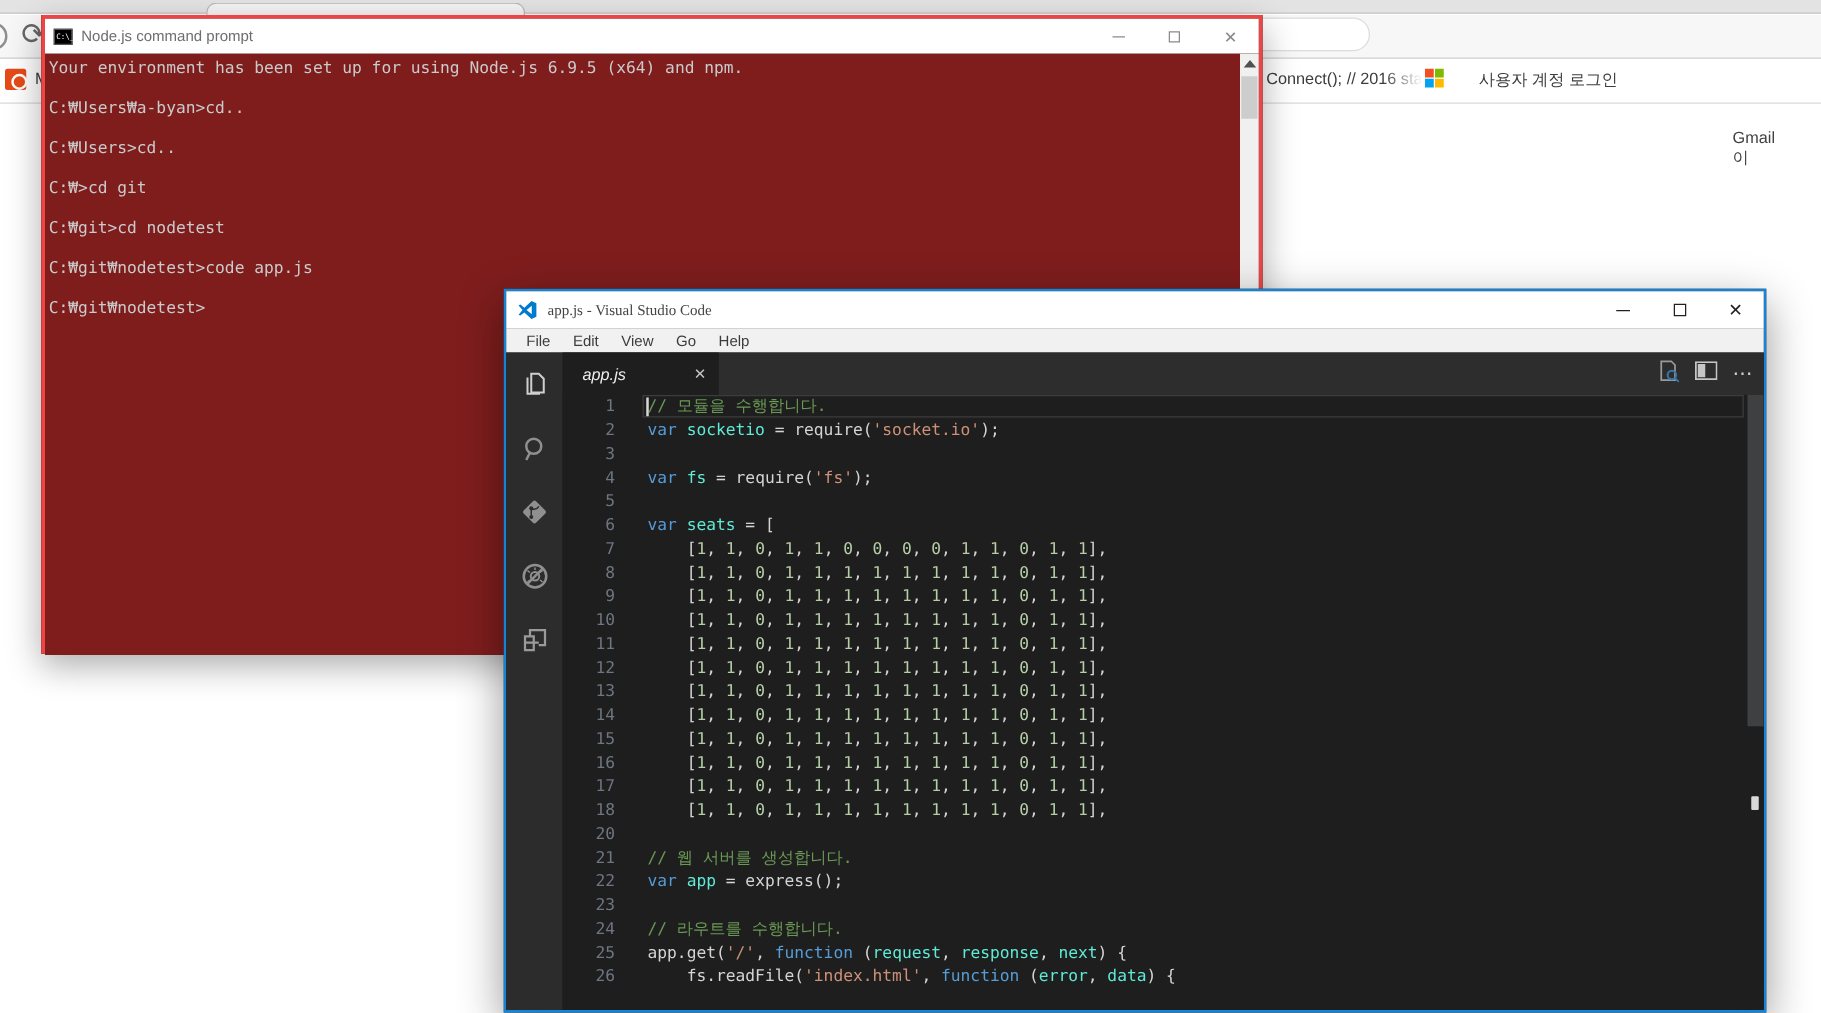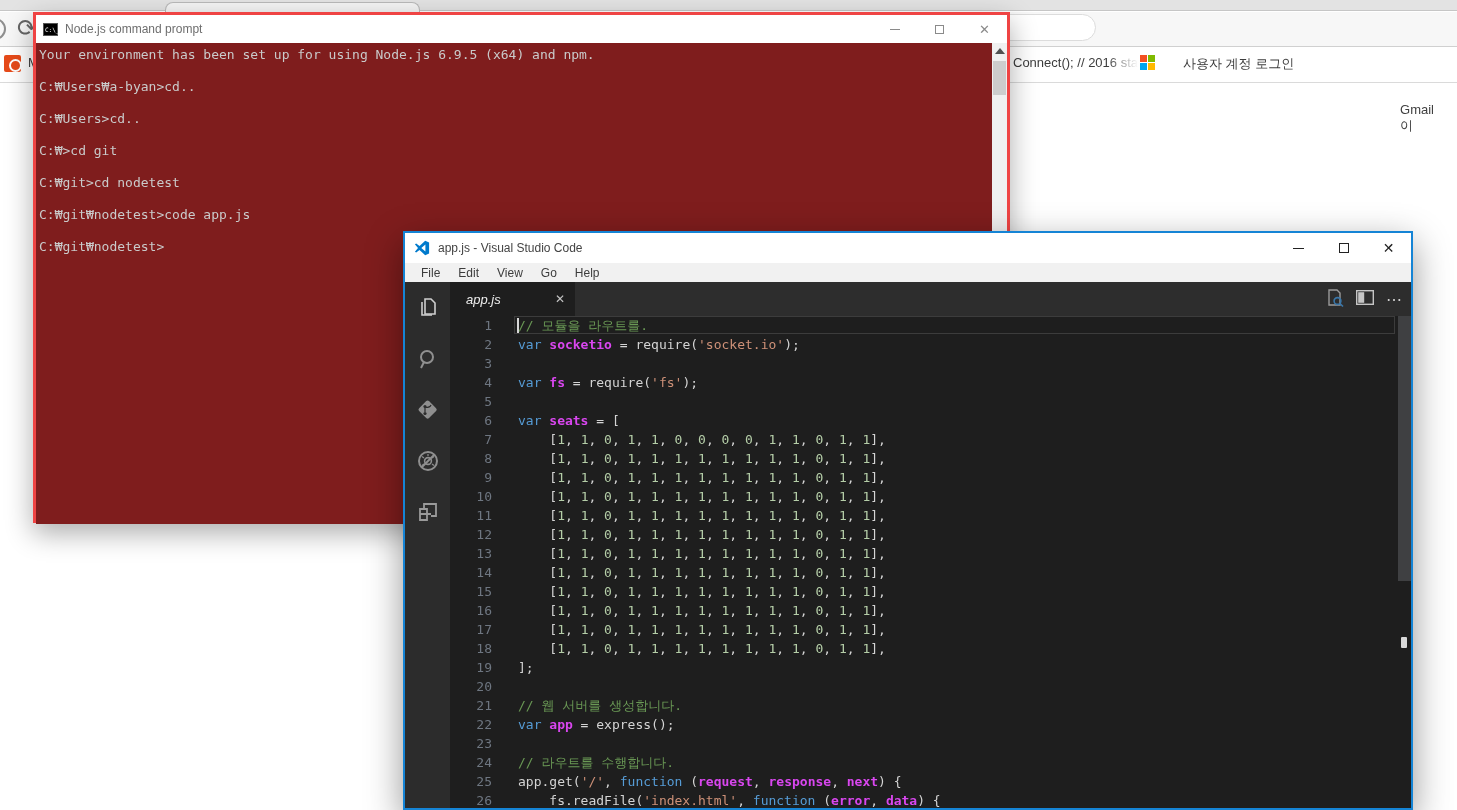--- a/index.html
+++ b/index.html
@@ -27,21 +27,21 @@
         font-size:13px; color:#3c3c3c; white-space:nowrap; }
   .office-logo { width:17px; height:17px; background:#e64a19; border-radius:2px;
                  position:relative; }
   .office-logo::after { content:""; position:absolute; left:5px; top:4px; width:9px;
                  height:9px; border:2.5px solid #fff; border-radius:50%; }
   .fadeout { -webkit-mask-image:linear-gradient(90deg,#000 75%,transparent);
              mask-image:linear-gradient(90deg,#000 75%,transparent); }
   .ms-logo { width:15px; height:15px; display:grid; grid-template-columns:7px 7px;
              grid-template-rows:7px 7px; gap:1px; }
   .page-links { position:absolute; top:102px; right:0; font-size:13px; color:#404040; }
-  .page-links span { margin-right:18px; }
+  .page-links span { margin-right:32px; }
 
   
   #cmd { position:absolute; left:33px; top:12px; width:977px; height:511px; z-index:5;
          background:#000; border:3px solid #ef4444;
          box-shadow:0 10px 26px rgba(0,0,0,.33); }
   .cmd-titlebar { height:28px; background:#fff; display:flex; align-items:center; }
   .cmd-icon { width:15px; height:13px; background:#000; border:1px solid #555;
               margin:0 7px 0 7px; color:#fff; font-size:6px; line-height:11px;
               text-align:left; padding-left:1px; font-family:"DejaVu Sans Mono",monospace; }
   .cmd-title { font-size:12px; color:#6e6e6e; flex:1; }
@@ -62,21 +62,21 @@
                border-bottom:6px solid #505050; }
   .cmd-thumb { position:absolute; top:18px; left:1px; width:13px; height:34px;
                background:#cdcdcd; }
 
   
   #vscode { position:absolute; left:403px; top:231px; width:1010px; height:579px;
             z-index:10; border:2px solid #1584d5; background:#1e1e1e;
             box-shadow:0 12px 34px rgba(0,0,0,.42); display:flex; flex-direction:column; }
   .vs-titlebar { height:30px; background:#fff; display:flex; align-items:center; }
   .vs-logo { width:16px; height:16px; margin:0 8px 0 9px; }
-  .vs-title { font-size:12px; color:#444; flex:1; }
+  .vs-title { font-size:12px; color:#444; flex:1;font-family:Liberation Serif, serif; }
   .vs-titlebar .glyph-min { background:#222; width:11px; }
   .vs-titlebar .glyph-max { border-color:#222; width:10px; height:10px; }
   .vs-titlebar .glyph-x { color:#222; font-size:14px; }
   .vs-menubar { height:19px; background:#f1f1f1; display:flex; align-items:center;
                 padding-left:7px; }
   .vs-menubar span { font-size:12px; color:#3c3c3c; padding:0 9px; }
   .vs-main { flex:1; display:flex; min-height:0; }
   .activitybar { width:45px; background:#2c2c2c; display:flex; flex-direction:column;
                  align-items:center; padding-top:13px; gap:25px; }
   .act-ic { width:26px; height:26px; display:flex; align-items:center;
@@ -96,21 +96,21 @@
   .crow { display:flex; height:19px; line-height:19px;
           font-family:"DejaVu Sans Mono", monospace; font-size:13px; white-space:pre;
           position:relative; }
   .lnum { width:46px; text-align:right; padding-right:4px; color:#6e7681;
           flex:none; }
   .ltxt { padding-left:22px; }
   .cur-line { position:absolute; left:64px; right:2px; top:0; height:18px;
               border:1px solid #3c3c3c; }
   .cursor { position:absolute; left:67px; top:2px; width:2px; height:15px;
             background:#d7d7d7; }
-  .tk-k { color:#569cd6; } .tk-v { color:#d946ef;font-weight:bold; } .tk-s { color:#ce9178; }
+  .tk-k { color:#569cd6; } .tk-v { color:#5eead4; } .tk-s { color:#ce9178; }
   .tk-n { color:#b5cea8; } .tk-p { color:#d4d4d4; } .tk-c { color:#6a9955; }
   .vs-scrollbar { position:absolute; right:0; top:0; width:14px; height:100%; }
   .vs-thumb { position:absolute; top:0; left:1px; width:13px; height:265px;
               background:#3f4042; }
   .vs-tick { position:absolute; top:321px; left:4px; width:6px; height:11px;
              background:#d9d9d9; border-radius:1px; }
 </style>
 </head>
 <body>
 
@@ -258,39 +258,38 @@
             <svg width="18" height="15" viewBox="0 0 18 15">
               <rect x="0.7" y="0.7" width="16.6" height="13.6" fill="none" stroke="#c5c5c5" stroke-width="1.4"></rect>
               <rect x="2.2" y="2.2" width="6" height="10.6" fill="#c5c5c5"></rect>
             </svg>
           </span>
           <span class="more-dots">⋯</span>
         </div>
       </div>
       <div class="editor">
         <div class="code-area" id="code-area">
-            <div class="crow"><div class="cur-line"></div><div class="cursor"></div><span class="lnum">1</span><span class="ltxt"><span class="tk-c">// 모듈을 라우트를.</span></span></div>
+            <div class="crow"><div class="cur-line"></div><div class="cursor"></div><span class="lnum">1</span><span class="ltxt"><span class="tk-c">// 모듈을 수행합니다.</span></span></div>
             <div class="crow"><span class="lnum">2</span><span class="ltxt"><span class="tk-k">var </span><span class="tk-v">socketio</span><span class="tk-p"> = require(</span><span class="tk-s">'socket.io'</span><span class="tk-p">);</span></span></div>
             <div class="crow"><span class="lnum">3</span></div>
             <div class="crow"><span class="lnum">4</span><span class="ltxt"><span class="tk-k">var </span><span class="tk-v">fs</span><span class="tk-p"> = require(</span><span class="tk-s">'fs'</span><span class="tk-p">);</span></span></div>
             <div class="crow"><span class="lnum">5</span><span class="ltxt"></span></div>
             <div class="crow"><span class="lnum">6</span><span class="ltxt"><span class="tk-k">var </span><span class="tk-v">seats</span><span class="tk-p"> = [</span></span></div>
             <div class="crow"><span class="lnum">7</span><span class="ltxt"><span class="tk-p">    [</span><span class="tk-n">1</span><span class="tk-p">, </span><span class="tk-n">1</span><span class="tk-p">, </span><span class="tk-n">0</span><span class="tk-p">, </span><span class="tk-n">1</span><span class="tk-p">, </span><span class="tk-n">1</span><span class="tk-p">, </span><span class="tk-n">0</span><span class="tk-p">, </span><span class="tk-n">0</span><span class="tk-p">, </span><span class="tk-n">0</span><span class="tk-p">, </span><span class="tk-n">0</span><span class="tk-p">, </span><span class="tk-n">1</span><span class="tk-p">, </span><span class="tk-n">1</span><span class="tk-p">, </span><span class="tk-n">0</span><span class="tk-p">, </span><span class="tk-n">1</span><span class="tk-p">, </span><span class="tk-n">1</span><span class="tk-p">],</span></span></div>
             <div class="crow"><span class="lnum">8</span><span class="ltxt"><span class="tk-p">    [</span><span class="tk-n">1</span><span class="tk-p">, </span><span class="tk-n">1</span><span class="tk-p">, </span><span class="tk-n">0</span><span class="tk-p">, </span><span class="tk-n">1</span><span class="tk-p">, </span><span class="tk-n">1</span><span class="tk-p">, </span><span class="tk-n">1</span><span class="tk-p">, </span><span class="tk-n">1</span><span class="tk-p">, </span><span class="tk-n">1</span><span class="tk-p">, </span><span class="tk-n">1</span><span class="tk-p">, </span><span class="tk-n">1</span><span class="tk-p">, </span><span class="tk-n">1</span><span class="tk-p">, </span><span class="tk-n">0</span><span class="tk-p">, </span><span class="tk-n">1</span><span class="tk-p">, </span><span class="tk-n">1</span><span class="tk-p">],</span></span></div>
             <div class="crow"><span class="lnum">9</span><span class="ltxt"><span class="tk-p">    [</span><span class="tk-n">1</span><span class="tk-p">, </span><span class="tk-n">1</span><span class="tk-p">, </span><span class="tk-n">0</span><span class="tk-p">, </span><span class="tk-n">1</span><span class="tk-p">, </span><span class="tk-n">1</span><span class="tk-p">, </span><span class="tk-n">1</span><span class="tk-p">, </span><span class="tk-n">1</span><span class="tk-p">, </span><span class="tk-n">1</span><span class="tk-p">, </span><span class="tk-n">1</span><span class="tk-p">, </span><span class="tk-n">1</span><span class="tk-p">, </span><span class="tk-n">1</span><span class="tk-p">, </span><span class="tk-n">0</span><span class="tk-p">, </span><span class="tk-n">1</span><span class="tk-p">, </span><span class="tk-n">1</span><span class="tk-p">],</span></span></div>
             <div class="crow"><span class="lnum">10</span><span class="ltxt"><span class="tk-p">    [</span><span class="tk-n">1</span><span class="tk-p">, </span><span class="tk-n">1</span><span class="tk-p">, </span><span class="tk-n">0</span><span class="tk-p">, </span><span class="tk-n">1</span><span class="tk-p">, </span><span class="tk-n">1</span><span class="tk-p">, </span><span class="tk-n">1</span><span class="tk-p">, </span><span class="tk-n">1</span><span class="tk-p">, </span><span class="tk-n">1</span><span class="tk-p">, </span><span class="tk-n">1</span><span class="tk-p">, </span><span class="tk-n">1</span><span class="tk-p">, </span><span class="tk-n">1</span><span class="tk-p">, </span><span class="tk-n">0</span><span class="tk-p">, </span><span class="tk-n">1</span><span class="tk-p">, </span><span class="tk-n">1</span><span class="tk-p">],</span></span></div>
             <div class="crow"><span class="lnum">11</span><span class="ltxt"><span class="tk-p">    [</span><span class="tk-n">1</span><span class="tk-p">, </span><span class="tk-n">1</span><span class="tk-p">, </span><span class="tk-n">0</span><span class="tk-p">, </span><span class="tk-n">1</span><span class="tk-p">, </span><span class="tk-n">1</span><span class="tk-p">, </span><span class="tk-n">1</span><span class="tk-p">, </span><span class="tk-n">1</span><span class="tk-p">, </span><span class="tk-n">1</span><span class="tk-p">, </span><span class="tk-n">1</span><span class="tk-p">, </span><span class="tk-n">1</span><span class="tk-p">, </span><span class="tk-n">1</span><span class="tk-p">, </span><span class="tk-n">0</span><span class="tk-p">, </span><span class="tk-n">1</span><span class="tk-p">, </span><span class="tk-n">1</span><span class="tk-p">],</span></span></div>
             <div class="crow"><span class="lnum">12</span><span class="ltxt"><span class="tk-p">    [</span><span class="tk-n">1</span><span class="tk-p">, </span><span class="tk-n">1</span><span class="tk-p">, </span><span class="tk-n">0</span><span class="tk-p">, </span><span class="tk-n">1</span><span class="tk-p">, </span><span class="tk-n">1</span><span class="tk-p">, </span><span class="tk-n">1</span><span class="tk-p">, </span><span class="tk-n">1</span><span class="tk-p">, </span><span class="tk-n">1</span><span class="tk-p">, </span><span class="tk-n">1</span><span class="tk-p">, </span><span class="tk-n">1</span><span class="tk-p">, </span><span class="tk-n">1</span><span class="tk-p">, </span><span class="tk-n">0</span><span class="tk-p">, </span><span class="tk-n">1</span><span class="tk-p">, </span><span class="tk-n">1</span><span class="tk-p">],</span></span></div>
             <div class="crow"><span class="lnum">13</span><span class="ltxt"><span class="tk-p">    [</span><span class="tk-n">1</span><span class="tk-p">, </span><span class="tk-n">1</span><span class="tk-p">, </span><span class="tk-n">0</span><span class="tk-p">, </span><span class="tk-n">1</span><span class="tk-p">, </span><span class="tk-n">1</span><span class="tk-p">, </span><span class="tk-n">1</span><span class="tk-p">, </span><span class="tk-n">1</span><span class="tk-p">, </span><span class="tk-n">1</span><span class="tk-p">, </span><span class="tk-n">1</span><span class="tk-p">, </span><span class="tk-n">1</span><span class="tk-p">, </span><span class="tk-n">1</span><span class="tk-p">, </span><span class="tk-n">0</span><span class="tk-p">, </span><span class="tk-n">1</span><span class="tk-p">, </span><span class="tk-n">1</span><span class="tk-p">],</span></span></div>
             <div class="crow"><span class="lnum">14</span><span class="ltxt"><span class="tk-p">    [</span><span class="tk-n">1</span><span class="tk-p">, </span><span class="tk-n">1</span><span class="tk-p">, </span><span class="tk-n">0</span><span class="tk-p">, </span><span class="tk-n">1</span><span class="tk-p">, </span><span class="tk-n">1</span><span class="tk-p">, </span><span class="tk-n">1</span><span class="tk-p">, </span><span class="tk-n">1</span><span class="tk-p">, </span><span class="tk-n">1</span><span class="tk-p">, </span><span class="tk-n">1</span><span class="tk-p">, </span><span class="tk-n">1</span><span class="tk-p">, </span><span class="tk-n">1</span><span class="tk-p">, </span><span class="tk-n">0</span><span class="tk-p">, </span><span class="tk-n">1</span><span class="tk-p">, </span><span class="tk-n">1</span><span class="tk-p">],</span></span></div>
             <div class="crow"><span class="lnum">15</span><span class="ltxt"><span class="tk-p">    [</span><span class="tk-n">1</span><span class="tk-p">, </span><span class="tk-n">1</span><span class="tk-p">, </span><span class="tk-n">0</span><span class="tk-p">, </span><span class="tk-n">1</span><span class="tk-p">, </span><span class="tk-n">1</span><span class="tk-p">, </span><span class="tk-n">1</span><span class="tk-p">, </span><span class="tk-n">1</span><span class="tk-p">, </span><span class="tk-n">1</span><span class="tk-p">, </span><span class="tk-n">1</span><span class="tk-p">, </span><span class="tk-n">1</span><span class="tk-p">, </span><span class="tk-n">1</span><span class="tk-p">, </span><span class="tk-n">0</span><span class="tk-p">, </span><span class="tk-n">1</span><span class="tk-p">, </span><span class="tk-n">1</span><span class="tk-p">],</span></span></div>
             <div class="crow"><span class="lnum">16</span><span class="ltxt"><span class="tk-p">    [</span><span class="tk-n">1</span><span class="tk-p">, </span><span class="tk-n">1</span><span class="tk-p">, </span><span class="tk-n">0</span><span class="tk-p">, </span><span class="tk-n">1</span><span class="tk-p">, </span><span class="tk-n">1</span><span class="tk-p">, </span><span class="tk-n">1</span><span class="tk-p">, </span><span class="tk-n">1</span><span class="tk-p">, </span><span class="tk-n">1</span><span class="tk-p">, </span><span class="tk-n">1</span><span class="tk-p">, </span><span class="tk-n">1</span><span class="tk-p">, </span><span class="tk-n">1</span><span class="tk-p">, </span><span class="tk-n">0</span><span class="tk-p">, </span><span class="tk-n">1</span><span class="tk-p">, </span><span class="tk-n">1</span><span class="tk-p">],</span></span></div>
             <div class="crow"><span class="lnum">17</span><span class="ltxt"><span class="tk-p">    [</span><span class="tk-n">1</span><span class="tk-p">, </span><span class="tk-n">1</span><span class="tk-p">, </span><span class="tk-n">0</span><span class="tk-p">, </span><span class="tk-n">1</span><span class="tk-p">, </span><span class="tk-n">1</span><span class="tk-p">, </span><span class="tk-n">1</span><span class="tk-p">, </span><span class="tk-n">1</span><span class="tk-p">, </span><span class="tk-n">1</span><span class="tk-p">, </span><span class="tk-n">1</span><span class="tk-p">, </span><span class="tk-n">1</span><span class="tk-p">, </span><span class="tk-n">1</span><span class="tk-p">, </span><span class="tk-n">0</span><span class="tk-p">, </span><span class="tk-n">1</span><span class="tk-p">, </span><span class="tk-n">1</span><span class="tk-p">],</span></span></div>
             <div class="crow"><span class="lnum">18</span><span class="ltxt"><span class="tk-p">    [</span><span class="tk-n">1</span><span class="tk-p">, </span><span class="tk-n">1</span><span class="tk-p">, </span><span class="tk-n">0</span><span class="tk-p">, </span><span class="tk-n">1</span><span class="tk-p">, </span><span class="tk-n">1</span><span class="tk-p">, </span><span class="tk-n">1</span><span class="tk-p">, </span><span class="tk-n">1</span><span class="tk-p">, </span><span class="tk-n">1</span><span class="tk-p">, </span><span class="tk-n">1</span><span class="tk-p">, </span><span class="tk-n">1</span><span class="tk-p">, </span><span class="tk-n">1</span><span class="tk-p">, </span><span class="tk-n">0</span><span class="tk-p">, </span><span class="tk-n">1</span><span class="tk-p">, </span><span class="tk-n">1</span><span class="tk-p">],</span></span></div>
-            <div class="crow"><span class="lnum">19</span><span class="ltxt"><span class="tk-p">];</span></span></div>
             <div class="crow"><span class="lnum">20</span><span class="ltxt"></span></div>
             <div class="crow"><span class="lnum">21</span><span class="ltxt"><span class="tk-c">// 웹 서버를 생성합니다.</span></span></div>
             <div class="crow"><span class="lnum">22</span><span class="ltxt"><span class="tk-k">var </span><span class="tk-v">app</span><span class="tk-p"> = express();</span></span></div>
             <div class="crow"><span class="lnum">23</span><span class="ltxt"></span></div>
             <div class="crow"><span class="lnum">24</span><span class="ltxt"><span class="tk-c">// 라우트를 수행합니다.</span></span></div>
             <div class="crow"><span class="lnum">25</span><span class="ltxt"><span class="tk-p">app.get(</span><span class="tk-s">'/'</span><span class="tk-p">, </span><span class="tk-k">function</span><span class="tk-p"> (</span><span class="tk-v">request</span><span class="tk-p">, </span><span class="tk-v">response</span><span class="tk-p">, </span><span class="tk-v">next</span><span class="tk-p">) {</span></span></div>
             <div class="crow"><span class="lnum">26</span><span class="ltxt"><span class="tk-p">    fs.readFile(</span><span class="tk-s">'index.html'</span><span class="tk-p">, </span><span class="tk-k">function</span><span class="tk-p"> (</span><span class="tk-v">error</span><span class="tk-p">, </span><span class="tk-v">data</span><span class="tk-p">) {</span></span></div>
           </div>
         <div class="vs-scrollbar">
           <div class="vs-thumb"></div>

